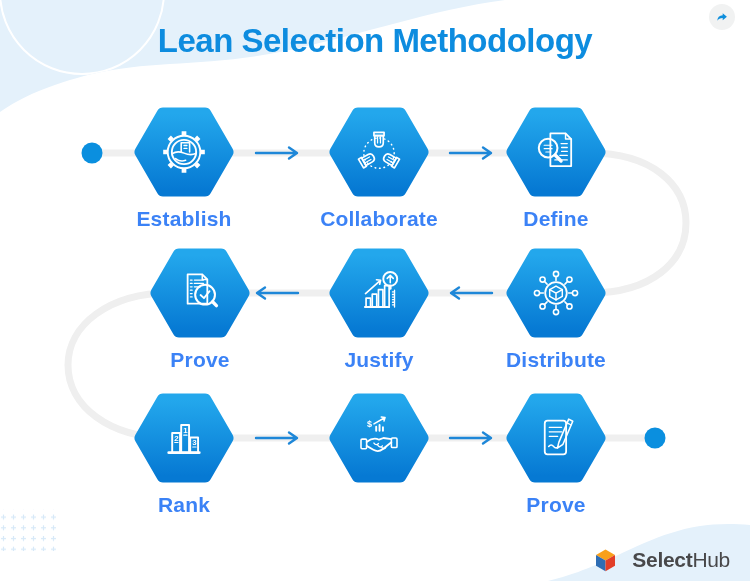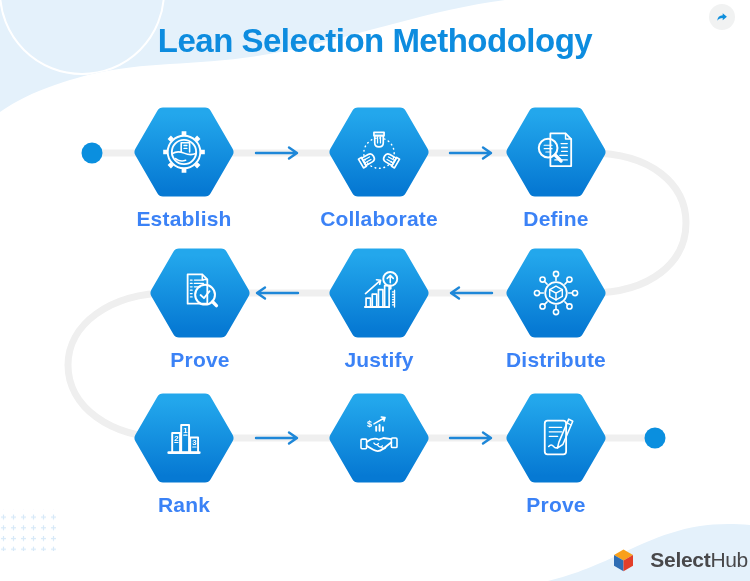--- a/index.html
+++ b/index.html
@@ -20,21 +20,21 @@
   .step{position:absolute;width:140px;text-align:center;z-index:2;}
   .hexwrap{position:relative;width:104px;height:92px;margin:0 auto;}
   .hexwrap .icon{
     position:absolute;left:50%;top:50%;width:54px;height:54px;
     transform:translate(-50%,-50%);
   }
   .step-label{
     margin-top:9px;font-size:21px;font-weight:600;color:#3b82f6;letter-spacing:0.2px;
   }
   .logo{
-    position:absolute;right:2px;bottom:9px;display:flex;align-items:center;gap:16px;
+    position:absolute;right:20px;bottom:9px;display:flex;align-items:center;gap:16px;
     z-index:6;
   }
   .logo-text{font-size:21px;color:#48484a;letter-spacing:-0.3px;}
   .logo-text .b{font-weight:800;}
   .logo-text .l{font-weight:400;}
 </style>
 </head>
 <body>
 
 <div id="canvas">

